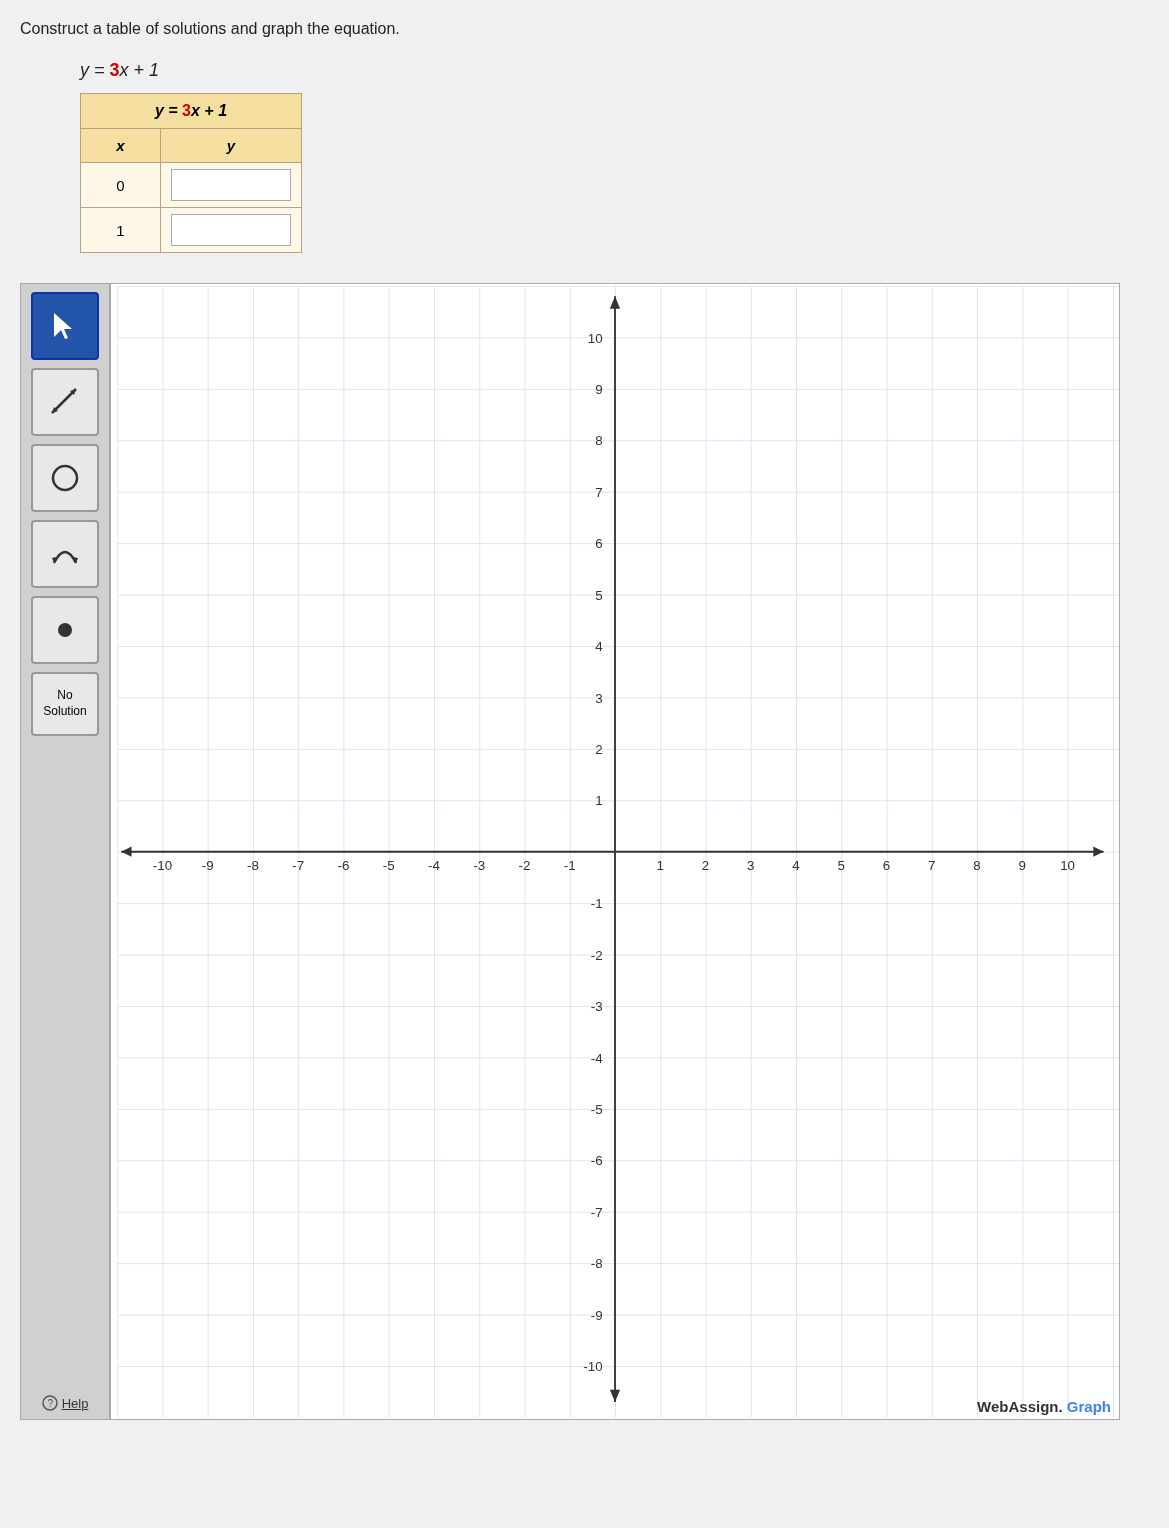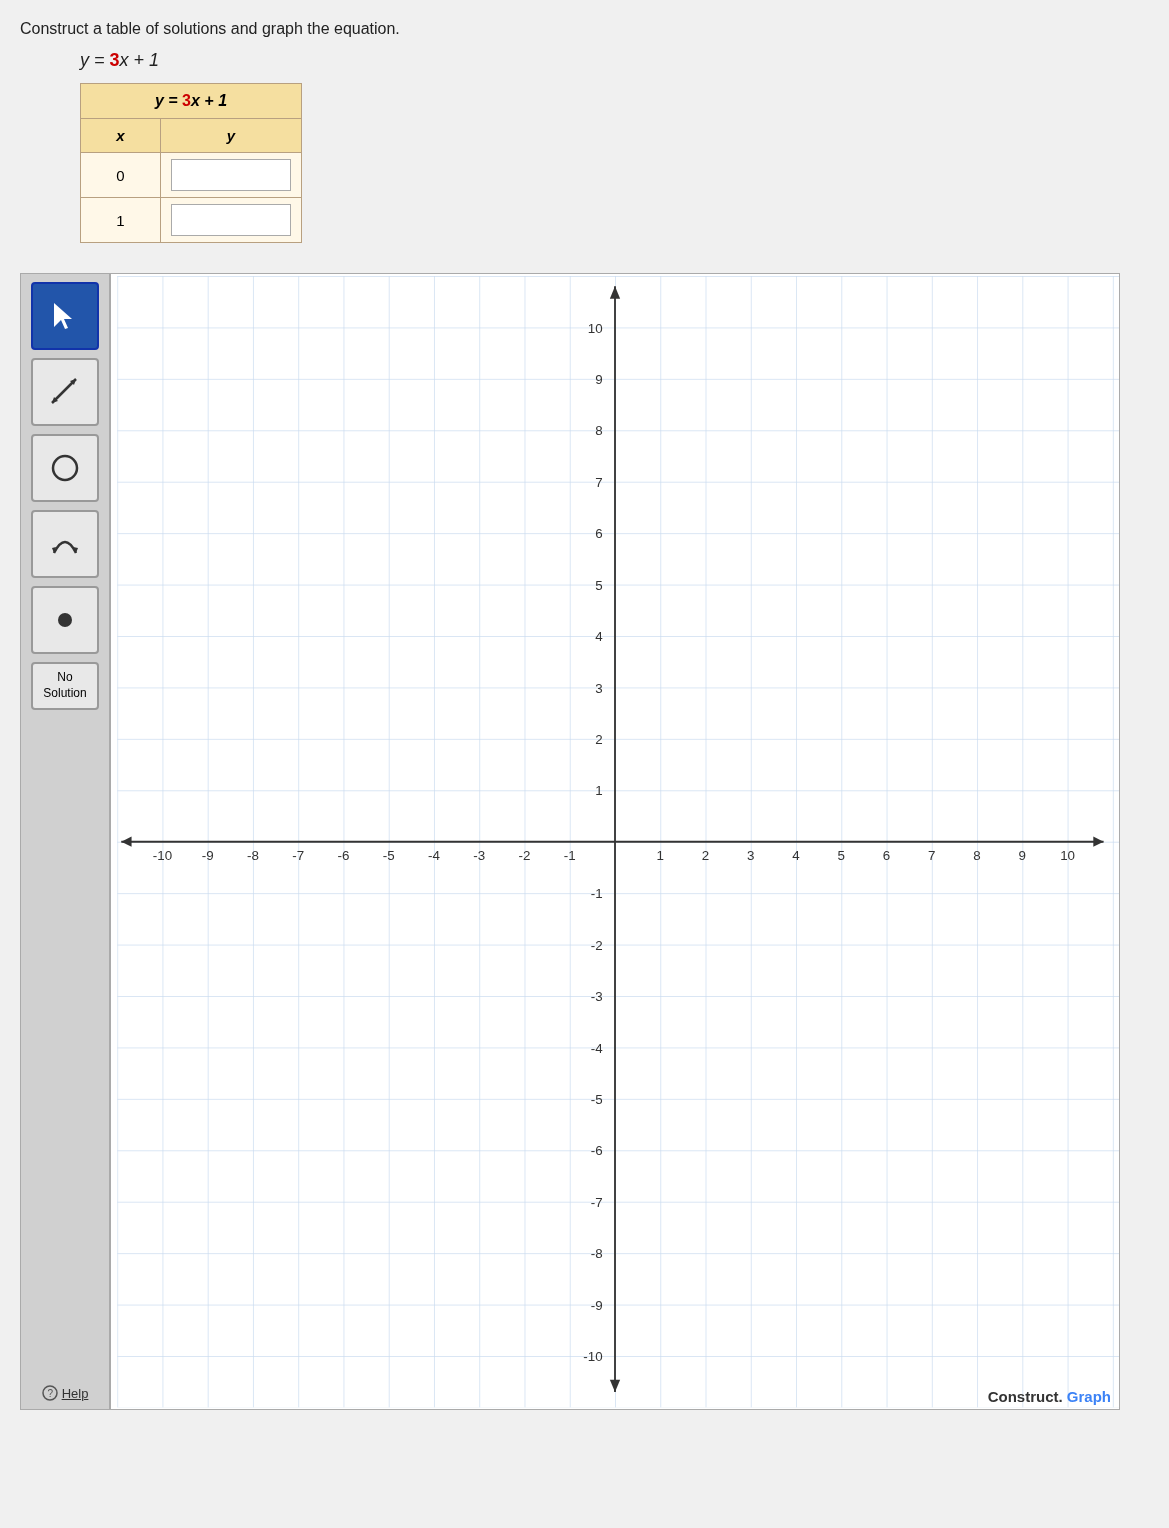--- a/index.html
+++ b/index.html
@@ -7,21 +7,21 @@
       font-family: Arial, sans-serif;
       background: #f0f0f0;
       padding: 20px;
       width: 1169px;
       min-height: 1528px;
     }
 
     .page-instructions {
       font-size: 16px;
       color: #222;
-      margin-bottom: 12px;
+      margin-bottom: 22px;
     }
 
     .equation-display {
       font-size: 18px;
       color: #222;
       margin-left: 60px;
       margin-bottom: 12px;
       font-style: italic;
     }
 
@@ -120,21 +120,21 @@
     }
 
     .tool-btn.active svg,
     .tool-btn.active .tool-icon {
       color: white;
       fill: white;
     }
 
     .tool-btn-no-solution {
       width: 68px;
-      height: 48px;
+      height: 64px;
       border: 2px solid #999;
       background: #e8e8e8;
       display: flex;
       align-items: center;
       justify-content: center;
       cursor: pointer;
       font-size: 12px;
       border-radius: 4px;
       text-align: center;
       line-height: 1.3;
@@ -342,18 +342,18 @@
       <text x="478" y="855" font-size="13" fill="#333" text-anchor="end">-6</text>
       <text x="478" y="905" font-size="13" fill="#333" text-anchor="end">-7</text>
       <text x="478" y="955" font-size="13" fill="#333" text-anchor="end">-8</text>
       <text x="478" y="1005" font-size="13" fill="#333" text-anchor="end">-9</text>
       <text x="478" y="1055" font-size="13" fill="#333" text-anchor="end">-10</text>
 
     </svg>
 
     
     <div class="brand-footer">
-      <span class="brand-web">Construct.</span>
+      <span class="brand-web">WebAssign.</span>
       <span class="brand-assign">Graph</span>
     </div>
   </div>
 
 </div>
 
 </body></html>

